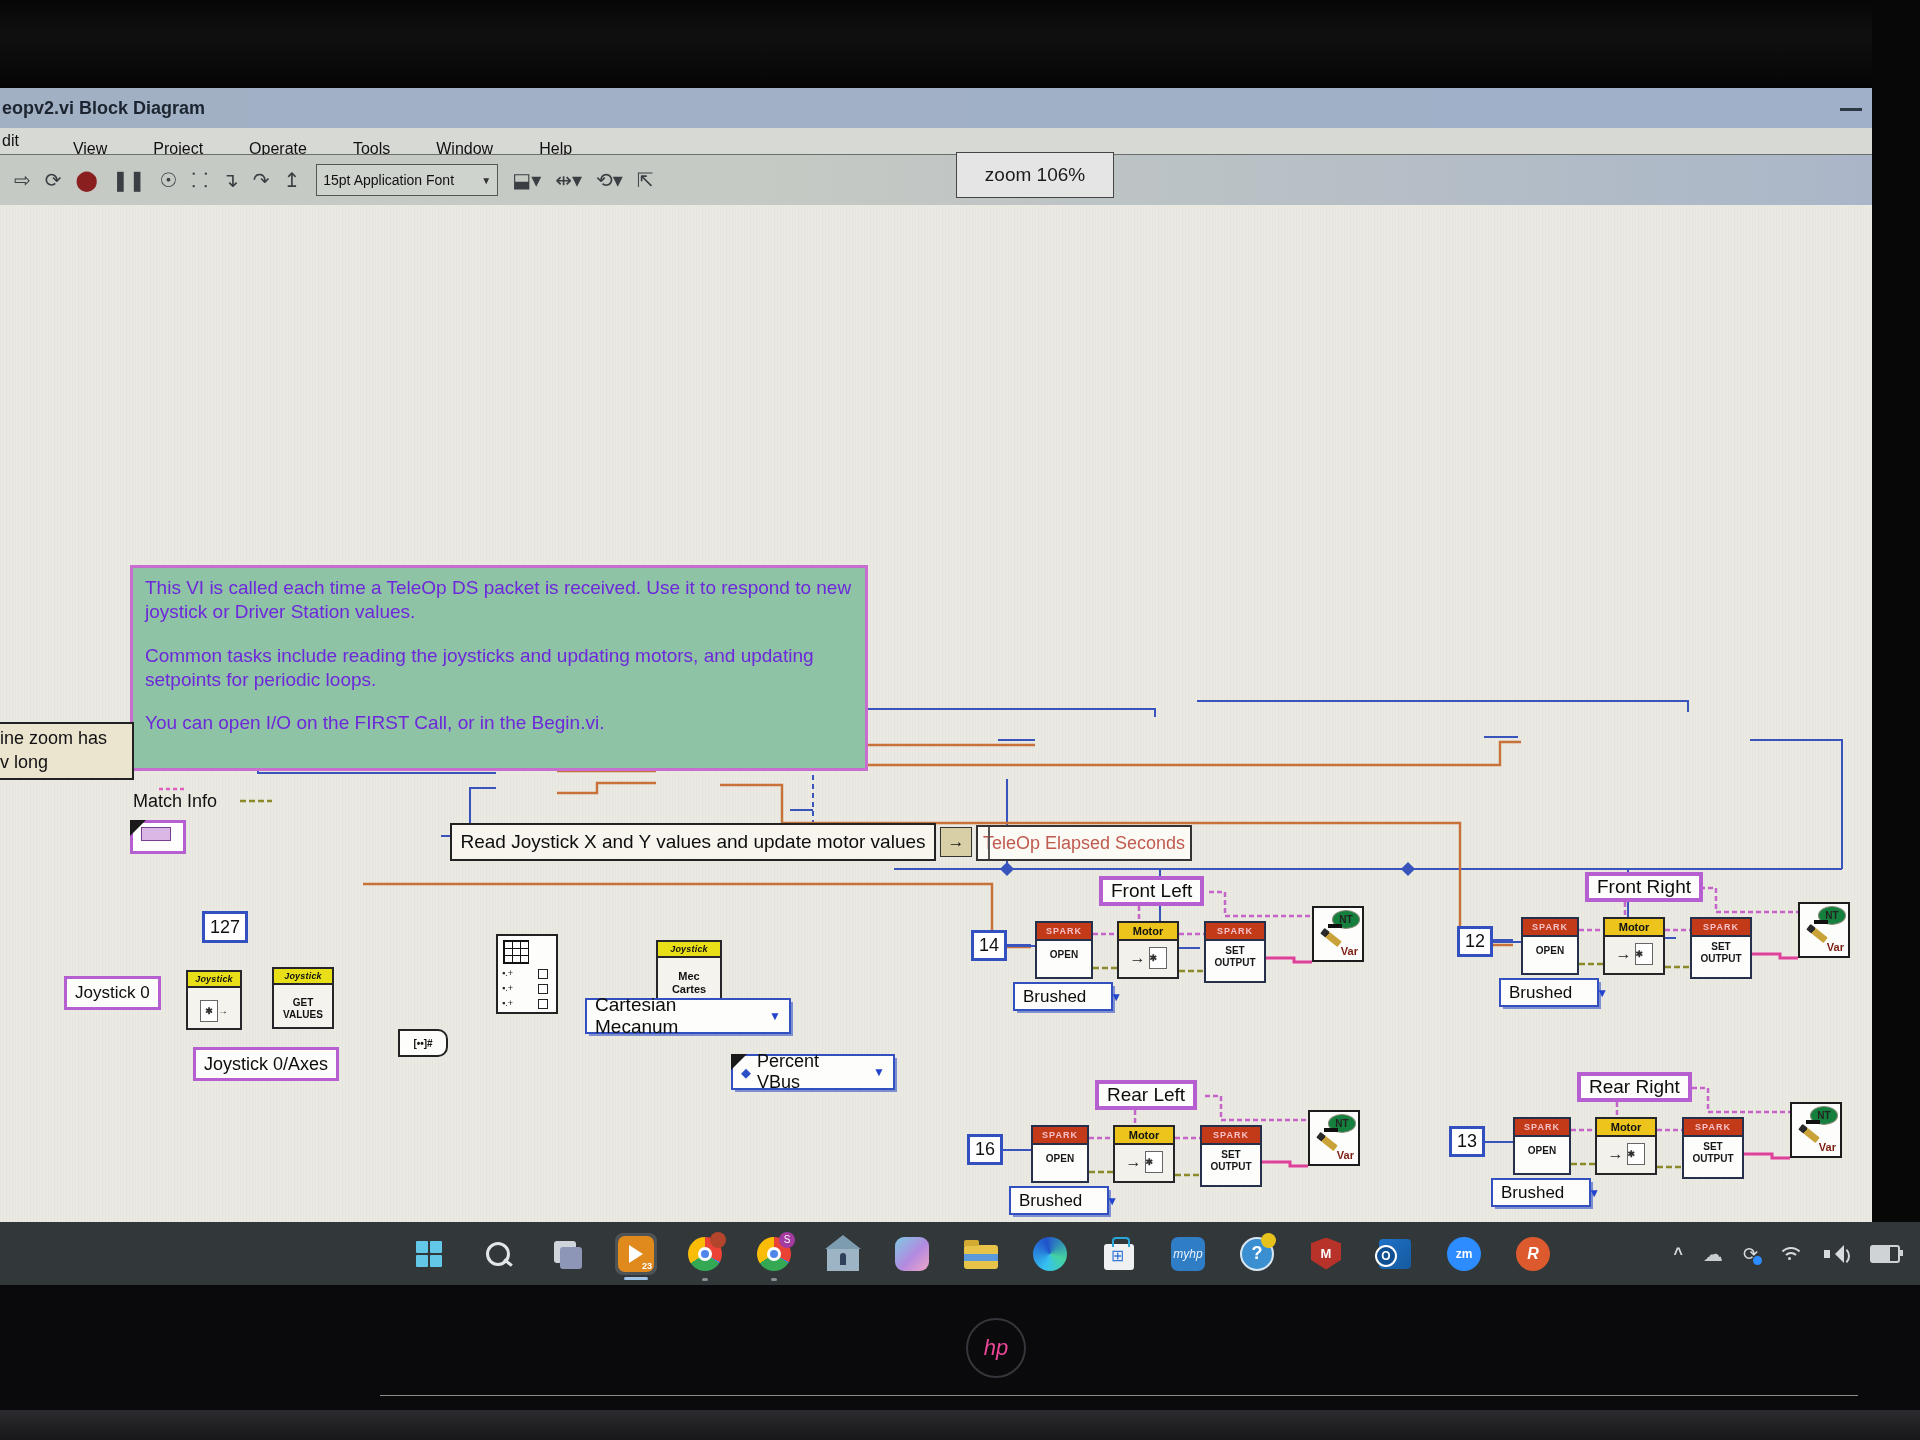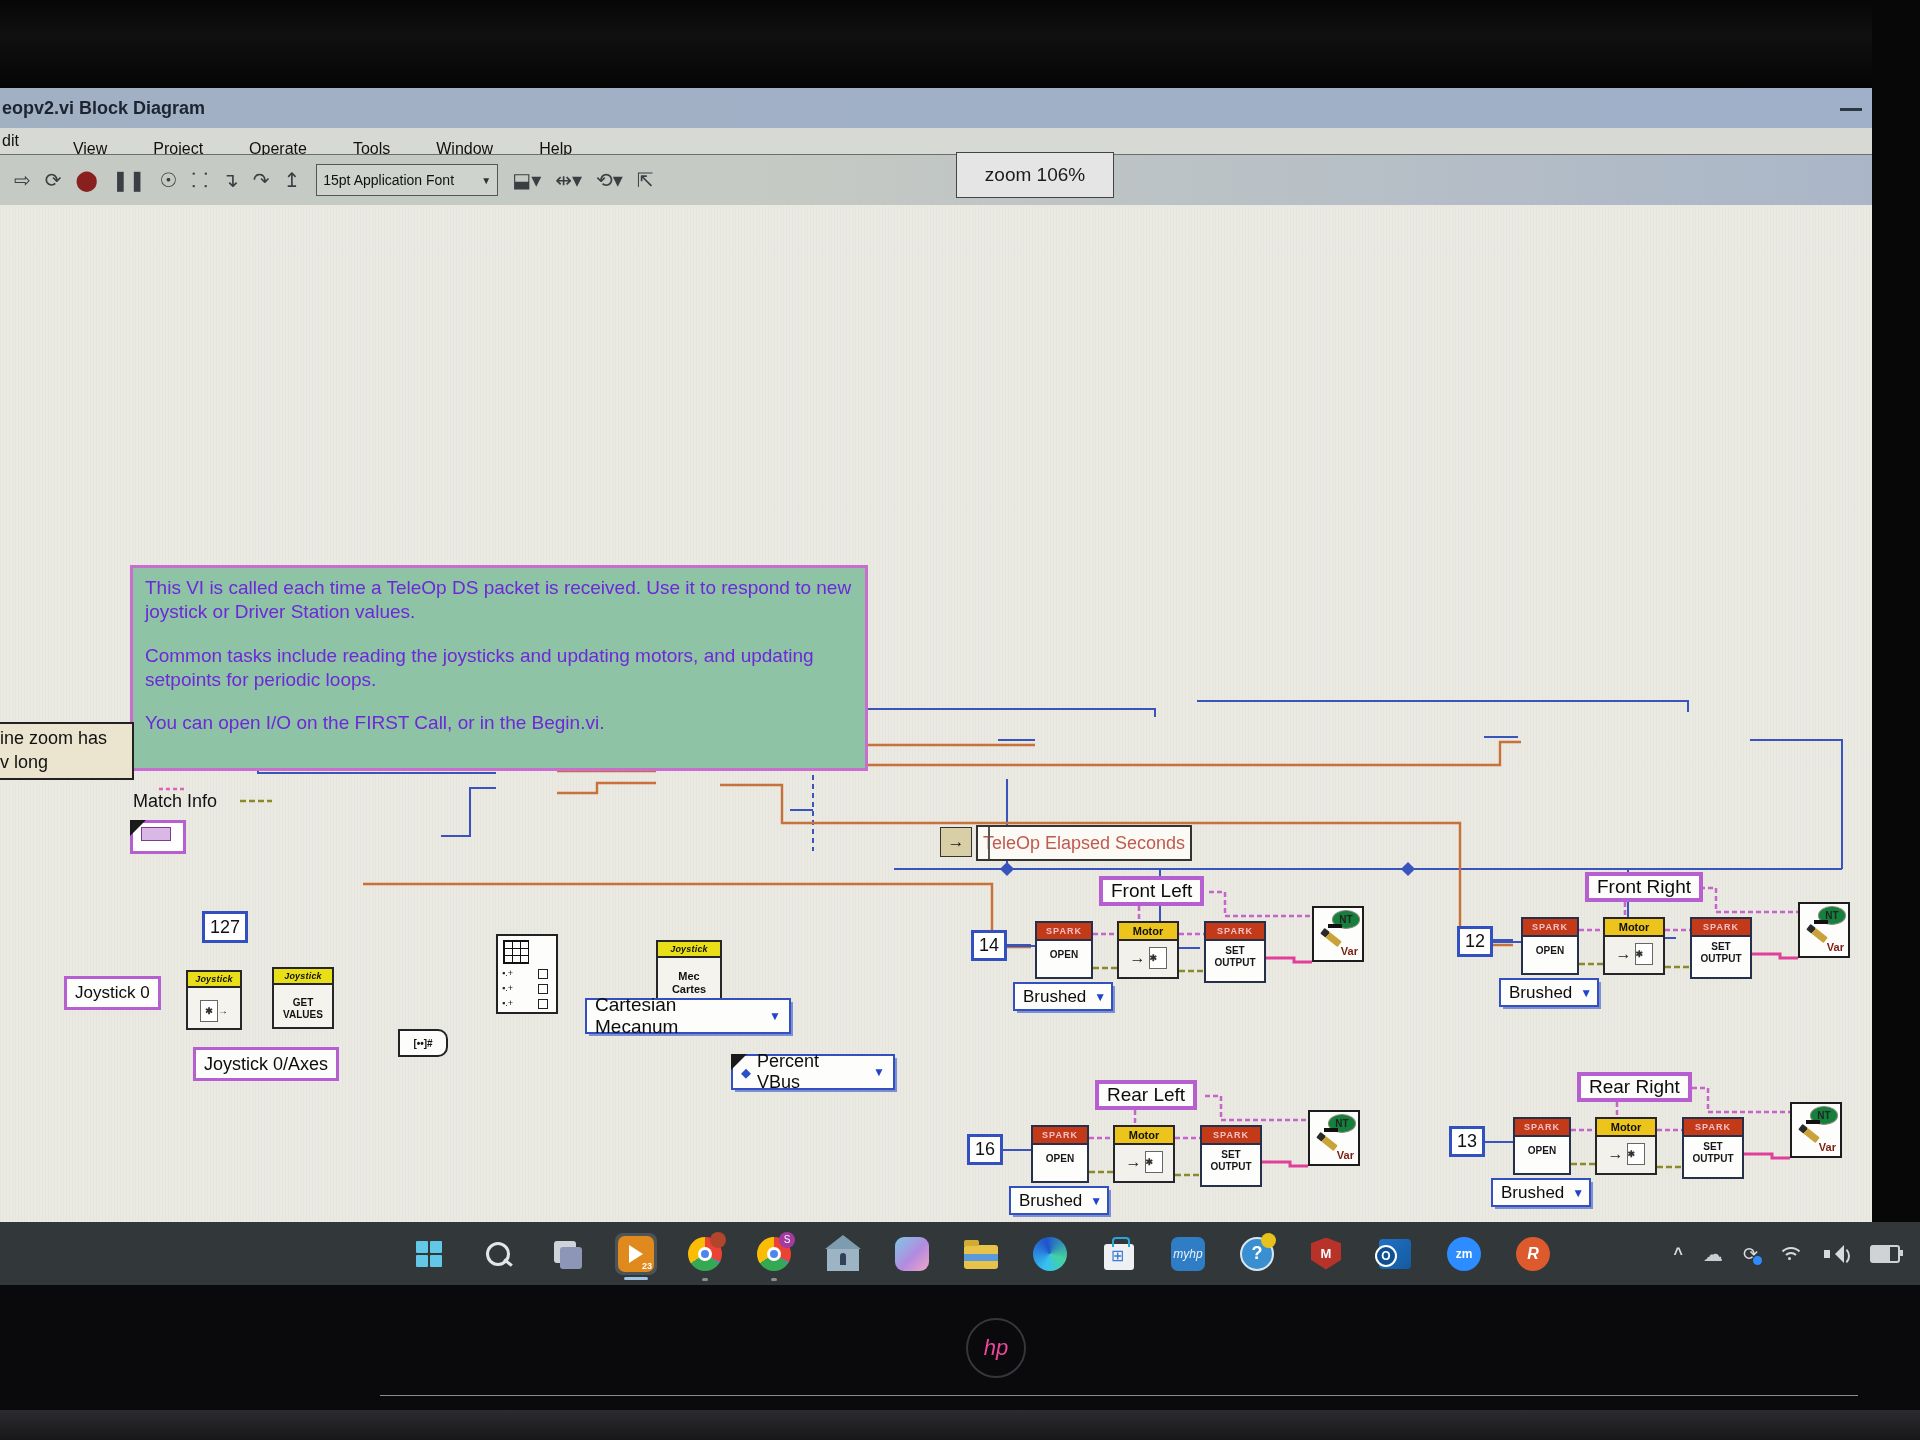--- a/index.html
+++ b/index.html
@@ -107,21 +107,21 @@
   .spark{position:absolute;background:#fdfdfb;border:2px solid #26304a;box-sizing:border-box;z-index:2;}
   .spark .spark-h{background:#c23a18;color:#f6c0c8;font-size:9px;font-weight:bold;text-align:center;
                   letter-spacing:1px;padding:3px 0;border-bottom:2px solid #26304a;}
   .spark .spark-b{color:#16161a;font-size:10px;font-weight:bold;text-align:center;padding-top:8px;line-height:1.2;}
   .spark .spark-b.two{padding-top:4px;display:flex;flex-direction:column;}
   .gopen{left:64px;top:45px;width:58px;height:58px;}
   .gset{left:233px;top:45px;width:62px;height:62px;}
   .gmotor{position:absolute;left:146px;top:45px;width:62px;height:58px;background:#f2f1ec;border:2px solid #26262a;box-sizing:border-box;z-index:2;}
   .gmotor .motor-h{background:#ecc41c;color:#111;font-size:11px;font-weight:bold;text-align:center;padding:2px 0;border-bottom:2px solid #26262a;}
   .gmotor .motor-b{display:flex;align-items:center;justify-content:center;gap:3px;padding-top:6px;color:#222;font-weight:bold;}
-  .gbrushed{position:absolute;left:42px;top:106px;width:100px;height:29px;font-size:17px;}
+  .gbrushed{position:absolute;left:42px;top:106px;width:100px;height:29px;font-size:17px;gap:16px;}
   .ntvar{position:absolute;left:341px;top:30px;width:52px;height:56px;background:#fdfdfb;border:2px solid #1c1c1c;box-sizing:border-box;z-index:2;}
   .nt-oval{position:absolute;right:2px;top:2px;width:26px;height:17px;background:#15803d;border:1px solid #8a8a78;
            border-radius:50%;color:#222;font-size:10px;font-weight:bold;display:flex;align-items:center;justify-content:center;}
   .nt-dash{position:absolute;left:14px;top:16px;width:14px;height:4px;background:#111;}
   .nt-pencil{position:absolute;left:6px;top:26px;width:22px;height:7px;background:linear-gradient(90deg,#2a2a2a 30%,#caa23a 30%);
            transform:rotate(38deg);border-radius:1px;}
   .nt-var{position:absolute;right:4px;bottom:3px;color:#7c1d12;font-size:11px;font-weight:bold;}
 
   #bottom-line{left:380px;top:1190px;width:1478px;height:1px;background:#8d8d88;z-index:1;}
   #cursor{left:851px;top:1050px;color:#3c3c3c;font-size:20px;z-index:3;}
@@ -254,20 +254,21 @@
   <div class="abs" id="partial-note">
     <div>ine zoom has</div>
     <div>v long</div>
   </div>
 
   <div class="abs" id="lbl-matchinfo">Match Info</div>
   <div class="abs node" id="matchinfo-cluster">
       <div class="inner"></div>
     </div>
 
+  <div class="abs" id="seq-label">Read Joystick X and Y values and update motor values</div>
   <div class="abs node" id="elapsed-arrow">→</div>
   <div class="abs" id="elapsed-label">TeleOp Elapsed Seconds</div>
 
   <div class="abs node numconst" id="const-127">127</div>
   <div class="abs node plabel" id="lbl-joystick0">Joystick 0</div>
   <div class="abs node plabel" id="lbl-axes">Joystick 0/Axes</div>
 
   <div class="abs node ynode" id="node-open">
     <div class="yh">Joystick</div>
     <div class="yb"><span class="docico">✱</span><span>→</span></div>

